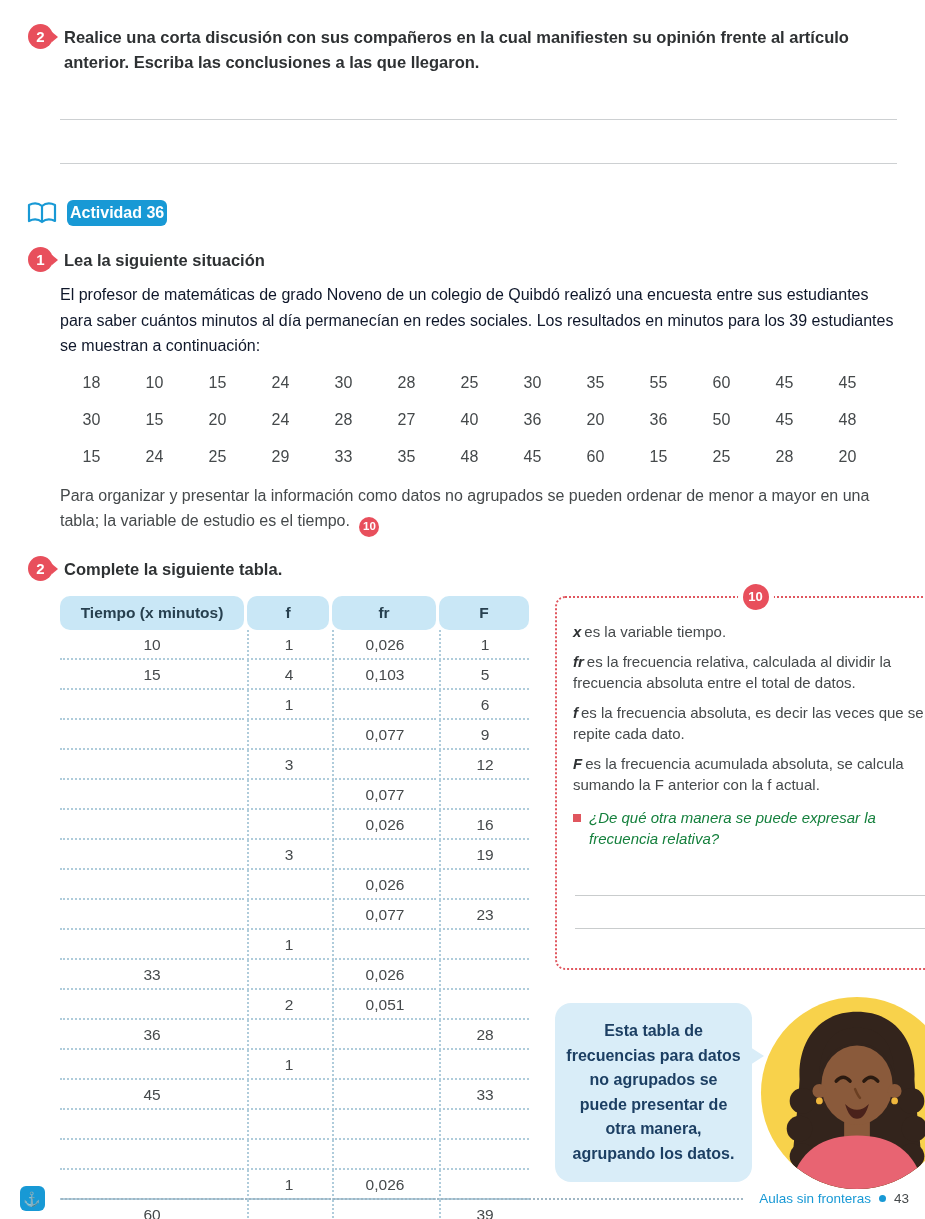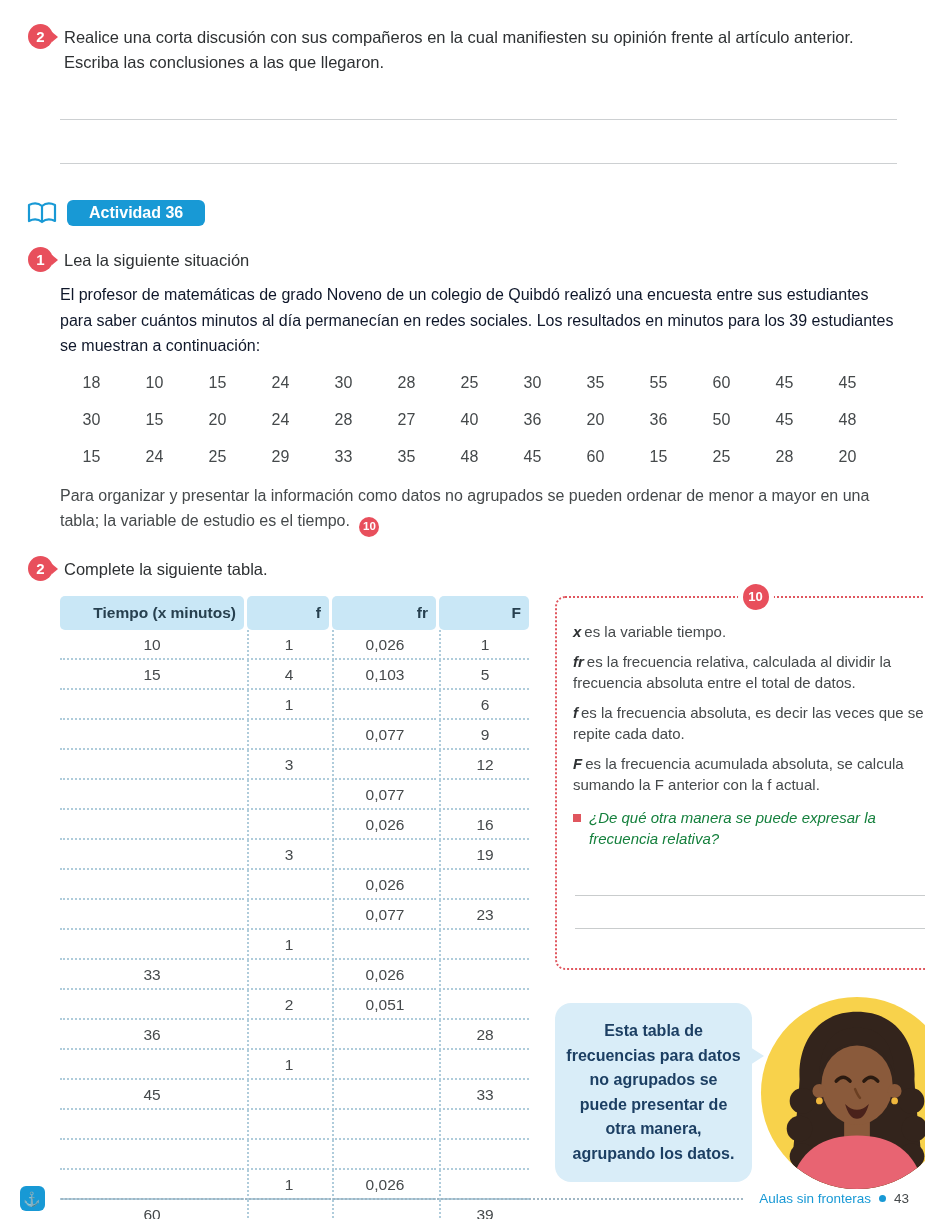--- a/index.html
+++ b/index.html
@@ -5,49 +5,49 @@
   * { box-sizing: border-box; margin: 0; padding: 0; }
   body { background: #ffffff; font-family: "Liberation Sans", sans-serif; }
   .page { position: relative; width: 925px; height: 1219px; background: #ffffff; color: #45494b; overflow: hidden; }
 
   
   .item-row { display: flex; align-items: flex-start; gap: 11px; }
   .badge-num { flex: 0 0 auto; width: 25px; height: 25px; border-radius: 50%; background: #e84f5c; color: #fff;
     font-weight: 700; font-size: 15px; display: flex; align-items: center; justify-content: center; position: relative; }
   .badge-num::after { content: ""; position: absolute; right: -5px; top: 8px;
     border-top: 5px solid transparent; border-bottom: 5px solid transparent; border-left: 6px solid #e84f5c; }
-  .bold-head { font-weight: 400; color: #2e3133; font-size: 16.5px; line-height: 25px; padding-top: 1px; }
+  .bold-head { font-weight: 700; color: #2e3133; font-size: 16.5px; line-height: 25px; padding-top: 1px; }
 
   .sec-top { padding: 24px 28px 0 28px; }
   .ans-line { border-bottom: 1px solid #cdd0d2; margin-left: 60px; margin-right: 28px; height: 0; }
   .ans-line.l1 { margin-top: 44px; }
   .ans-line.l2 { margin-top: 43px; }
 
   .activity-row { display: flex; align-items: center; gap: 9px; margin: 36px 0 0 26px; }
-  .activity-badge { background: #1899d5; color: #fff; font-weight: 700; font-size: 16px; padding: 4px 22px; border-radius: 6px; }
+  .activity-badge { background: #1899d5; color: #fff; font-weight: 700; font-size: 16px; padding: 4px 3px; border-radius: 6px; }
 
   .item1-row { margin: 21px 0 0 28px; }
   .para { margin: 9px 28px 0 60px; font-size: 16px; line-height: 25.5px; color: #0f172a; }
 
   .num-grid { display: grid; grid-template-columns: repeat(13, 1fr); margin: 15px 46px 0 60px; row-gap: 19px; }
   .num-cell { text-align: center; font-size: 16px; color: #45494b; }
 
   .organize { margin: 17px 28px 4px 60px; font-size: 16px; line-height: 25.5px; }
   .inline-badge { display: inline-flex; width: 20px; height: 20px; border-radius: 50%; background: #e84f5c; color: #fff;
     font-size: 11.5px; font-weight: 700; align-items: center; justify-content: center; vertical-align: -4px; margin-left: 5px; }
 
   .complete-row { margin: 19px 0 0 28px; }
 
   .main-cols { display: flex; gap: 26px; margin: 14px 22px 0 60px; align-items: flex-start; }
 
   
   .freq-table { flex: 0 0 469px; }
   .ft-head, .ft-body { display: grid; grid-template-columns: 184px 82px 104px 90px; column-gap: 3px; }
-  .ft-head-cell { background: #c9e7f6; color: #27404f; font-weight: 700; text-align: right; padding: 8px 8px;
-    font-size: 15.5px; border-radius: 5px; }
+  .ft-head-cell { background: #c9e7f6; color: #27404f; font-weight: 700; text-align: center; padding: 8px 14px;
+    font-size: 15.5px; border-radius: 10px; }
   .ft-cell { height: 30px; line-height: 29px; text-align: center; font-size: 15.5px; color: #45494b;
     border-bottom: 2px dotted #afccdb; }
   .ft-cell.c1, .ft-cell.c2, .ft-cell.c3 { border-left: 2px dotted #afccdb; }
 
   
   .right-col { flex: 1; display: flex; flex-direction: column; }
   .note-box { position: relative; border: 2px dotted #e0565e; border-radius: 10px; padding: 24px 16px 14px 16px; min-height: 374px; }
   .note-badge { position: absolute; top: -14px; left: 50%; transform: translateX(-50%); width: 26px; height: 26px;
     border-radius: 50%; background: #e84f5c; color: #fff; font-weight: 700; font-size: 13px;
     display: flex; align-items: center; justify-content: center; box-shadow: 0 0 0 5px #ffffff; }

